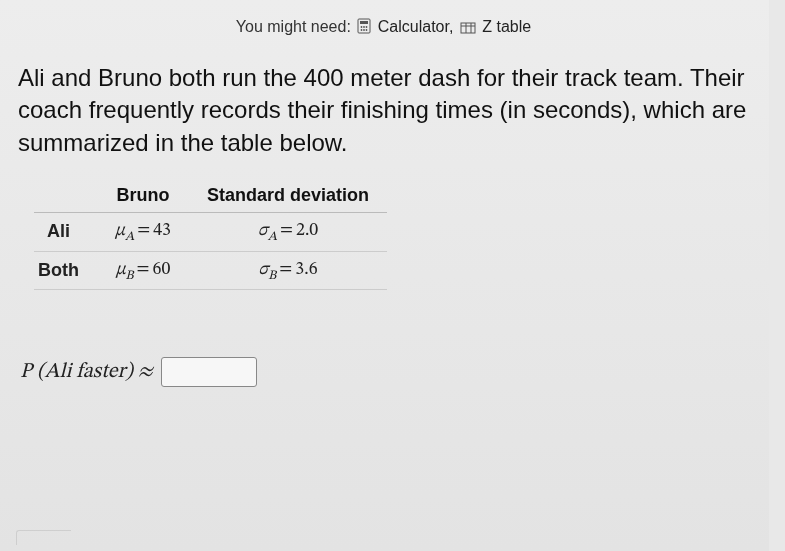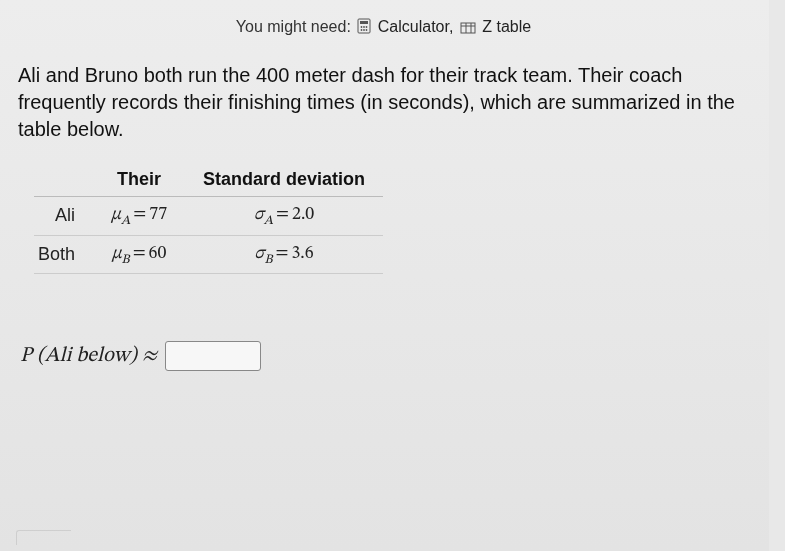--- a/index.html
+++ b/index.html
@@ -31,21 +31,21 @@
     display: inline-block;
     vertical-align: -2px;
     margin: 0 2px;
   }
   .hint-row a {
     color: #222;
     text-decoration: none;
     font-weight: 500;
   }
   .problem-text {
-    font-size: 20px;
+    font-size: 24px;
     line-height: 1.35;
     color: #111;
     margin-bottom: 20px;
   }
   table.stats {
     border-collapse: collapse;
     margin: 0 0 22px 16px;
     font-size: 18px;
   }
   table.stats th {
@@ -54,23 +54,23 @@
     text-align: center;
     border-bottom: 1px solid #bbb;
     color: #111;
   }
   table.stats td {
     padding: 6px 18px;
     text-align: center;
     border-bottom: 1px solid #ccc;
   }
   table.stats td.name {
-    text-align: right;
+    text-align: center;
     padding-left: 4px;
-    font-weight: 400;
+    font-weight: 700;
   }
   .math {
     font-family: "Cambria Math", "STIX Two Math", "Times New Roman", serif;
     font-style: normal;
   }
   .mu { font-style: italic; }
   .sigma { font-style: italic; }
   .sub { font-size: 0.72em; vertical-align: sub; font-style: italic; }
   .eq { padding: 0 3px; }
   .question-block {
@@ -141,29 +141,29 @@
     </span>
     <a href="#">Z table</a>
   </div>
 
   <div class="problem-text">Ali and Bruno both run the 400 meter dash for their track team. Their coach frequently records their finishing times (in seconds), which are summarized in the table below.</div>
 
   <table class="stats">
     <thead>
       <tr>
         <th></th>
-        <th>Their</th>
+        <th>Bruno</th>
         <th>Standard deviation</th>
       </tr>
     </thead>
     <tbody>
       <tr>
         <td class="name">Ali</td>
         <td>
-          <span class="math"><span class="mu">μ</span><span class="sub">A</span><span class="eq">=</span><span>77</span></span>
+          <span class="math"><span class="mu">μ</span><span class="sub">A</span><span class="eq">=</span><span>43</span></span>
         </td>
         <td>
           <span class="math"><span class="sigma">σ</span><span class="sub">A</span><span class="eq">=</span><span>2.0</span></span>
         </td>
       </tr>
       <tr>
         <td class="name">Both</td>
         <td>
           <span class="math"><span class="mu">μ</span><span class="sub">B</span><span class="eq">=</span><span>60</span></span>
         </td>
@@ -173,18 +173,18 @@
       </tr>
     </tbody>
   </table>
 
 
   <div class="question-block">
     <br>
   </div>
 
   <div class="answer-row">
-    <span class="math" style="font-style:italic;">P (Ali below) ≈</span>
+    <span class="math" style="font-style:italic;">P (Ali faster) ≈</span>
     <input type="text" class="answer-input" style="">
   </div>
 
   <div class="corner"></div>
 </div>
 
 </body></html>

